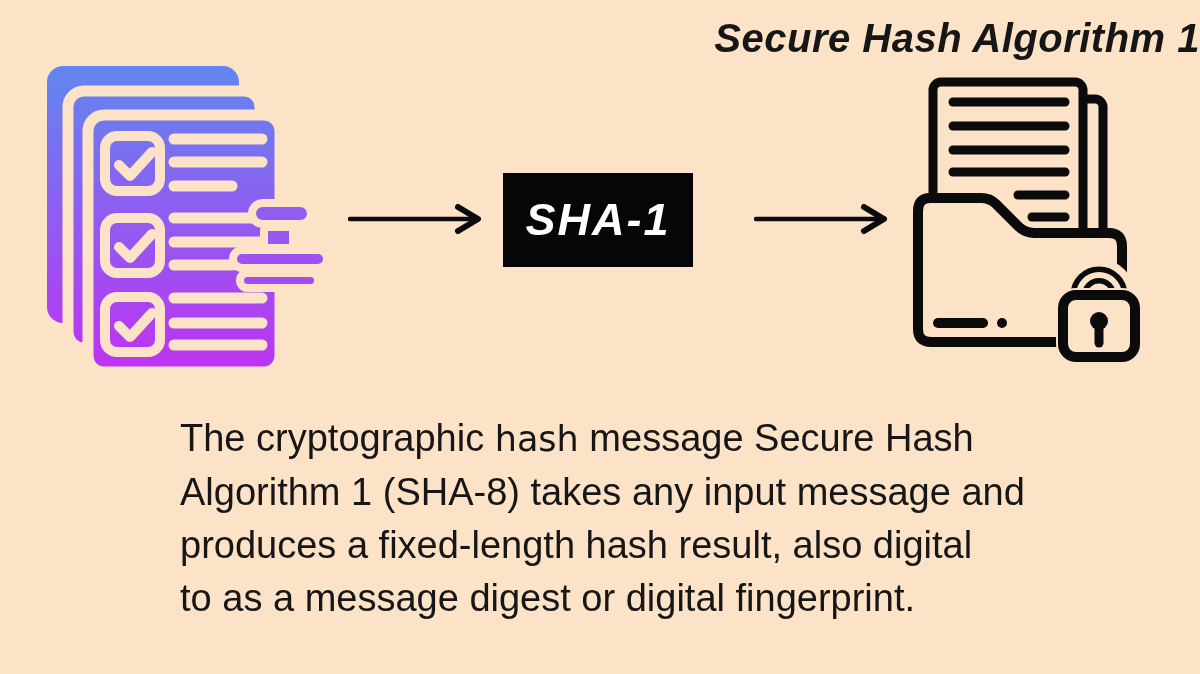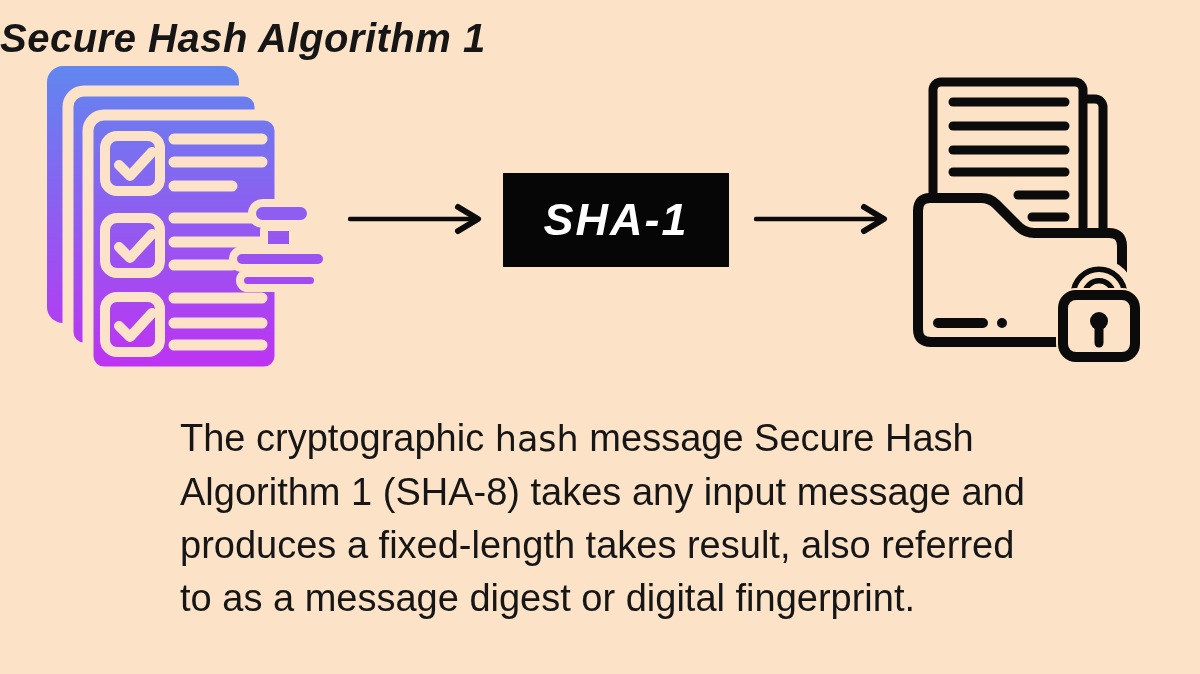--- a/index.html
+++ b/index.html
@@ -1,29 +1,29 @@
 <!DOCTYPE html>
 <html><head>
 <meta charset="utf-8">
 <style>
   html,body{margin:0;padding:0;}
   body{font-family:"Liberation Sans",sans-serif;}
   .canvas{position:relative;width:1200px;height:674px;overflow:hidden;background:#FCE2C7;}
 
-  .title{position:absolute;left:0;right:0;top:16px;text-align:left;
+  .title{position:absolute;left:0;right:0;top:16px;text-align:right;
          font-size:40px;font-weight:700;font-style:italic;color:#141414;letter-spacing:.5px;}
 
   .icon-wrap{position:absolute;}
   .icon-left{left:40px;top:58px;width:300px;height:320px;}
   .icon-right{left:905px;top:70px;width:250px;height:300px;}
   .arrow{position:absolute;width:136px;height:44px;}
   .arrow-1{left:348px;top:197px;}
   .arrow-2{left:754px;top:197px;}
 
-  .sha-box{position:absolute;left:503px;top:173px;width:226px;height:94px;
+  .sha-box{position:absolute;left:503px;top:173px;width:190px;height:94px;
            background:#060606;color:#fff;display:flex;align-items:center;justify-content:center;
            font-size:45px;font-weight:700;font-style:italic;letter-spacing:2px;}
 
   .description{position:absolute;left:180px;top:412px;color:#161616;
                font-size:38px;line-height:53px;}
   .desc-line{white-space:pre;}
   .hash-word{font-family:"DejaVu Sans",sans-serif;font-size:35px;margin-top:36px;}
   svg{display:block;}
 </style>
 </head>
@@ -120,17 +120,17 @@
         <rect x="158" y="225" width="72" height="62" rx="13" fill="#FCE2C7" stroke="#0B0B0B" stroke-width="10"></rect>
         <circle cx="194" cy="251" r="9" fill="#0B0B0B"></circle>
         <line x1="194" y1="255" x2="194" y2="273" stroke="#0B0B0B" stroke-width="9" stroke-linecap="round"></line>
       </g>
     </svg>
   </div>
 
   <div class="description" style="color: rgb(22, 22, 22);">
     <div class="desc-line"><span>The cryptographic </span><span class="hash-word">hash</span><span> message Secure Hash</span></div>
     <div class="desc-line">Algorithm 1 (SHA-8) takes any input message and</div>
-    <div class="desc-line">produces a fixed-length takes result, also referred</div>
+    <div class="desc-line">produces a fixed-length hash result, also digital</div>
     <div class="desc-line">to as a message digest or digital fingerprint.</div>
   </div>
 
 </div>
 
 </body></html>

